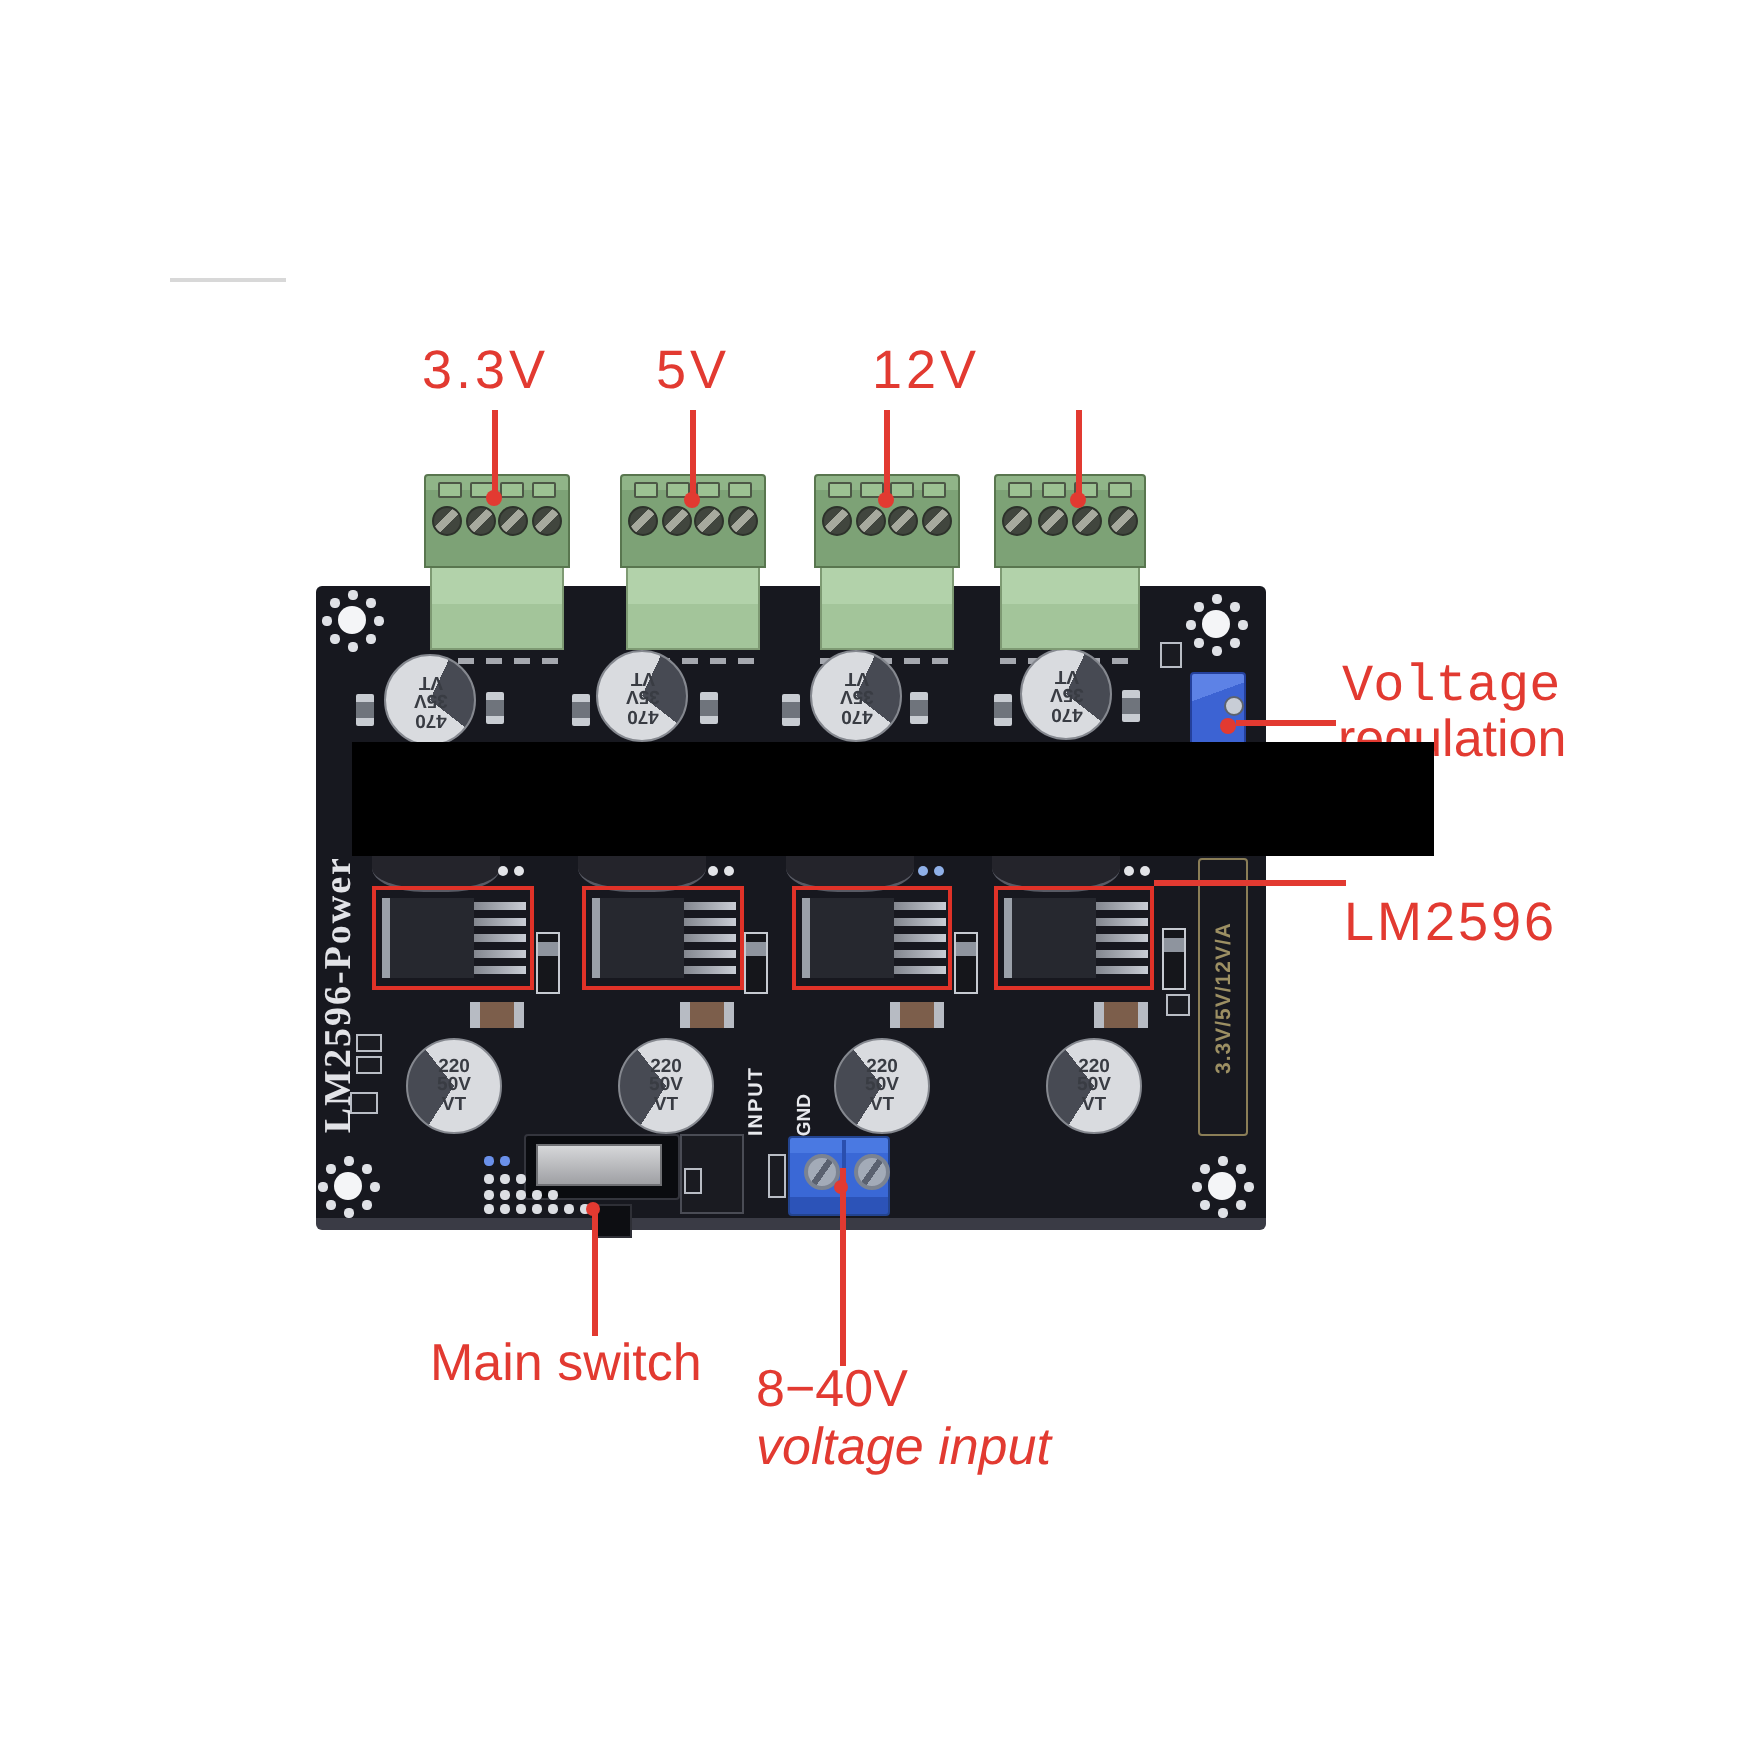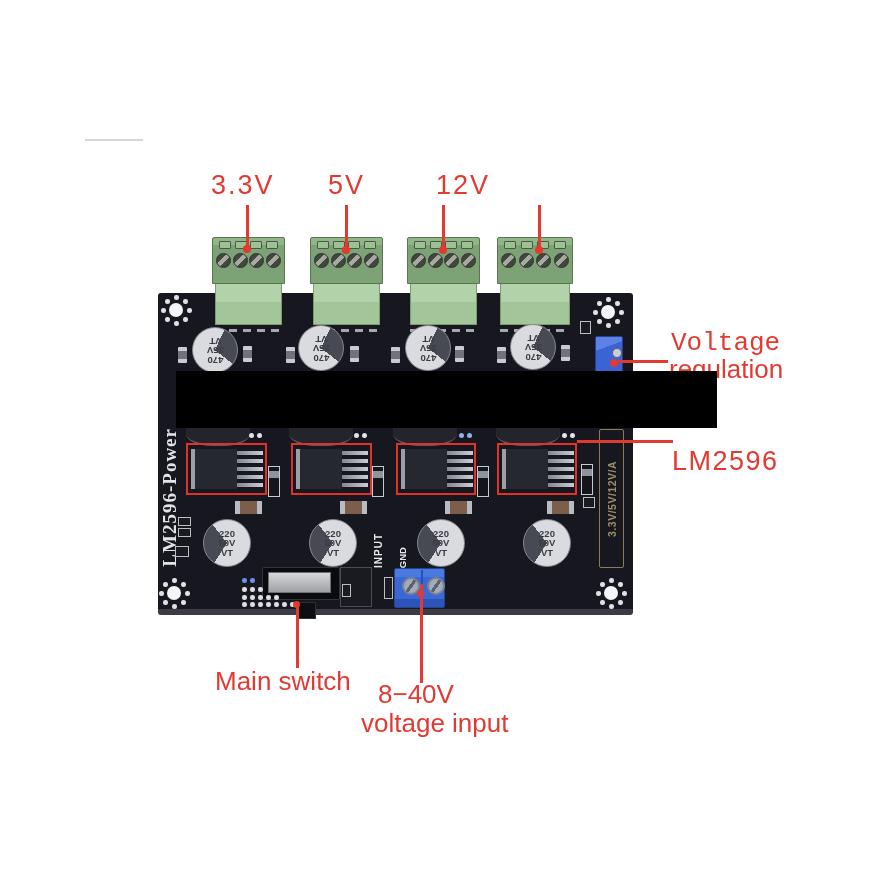--- a/index.html
+++ b/index.html
@@ -387,15 +387,15 @@
 
   <div class="red" style="left:577px;top:440px;width:96px;height:2.5px;"></div>
   <div class="lbl" style="left:672px;top:426px;font-size:27px;letter-spacing:1.5px;margin-top:22px;">LM2596</div>
 
   <div class="red" style="left:296px;top:602px;width:2.5px;height:66px;"></div>
   <div class="rdot" style="left:293px;top:601px;width:7px;height:7px;"></div>
   <div class="red" style="left:420px;top:584px;width:2.5px;height:99px;"></div>
   <div class="rdot" style="left:417px;top:590px;width:7px;height:7px;"></div>
   <div class="lbl" style="left:215px;top:668px;">Main switch</div>
   <div class="lbl" style="left:378px;top:681px;">8−40V</div>
-  <div class="lbl" style="left:361px;top:710px;">voltage input</div>
+  <div class="lbl" style="left:378px;top:710px;font-style:italic;">voltage input</div>
 
 </div>
 
 </body></html>

